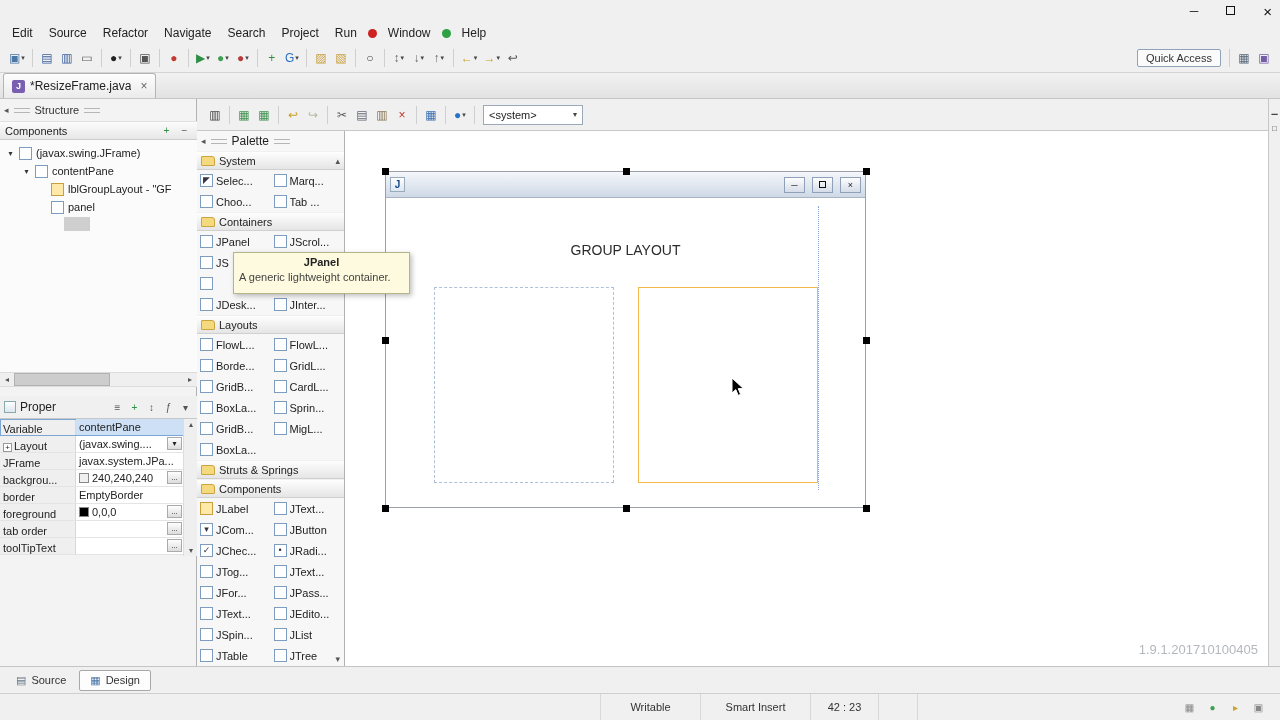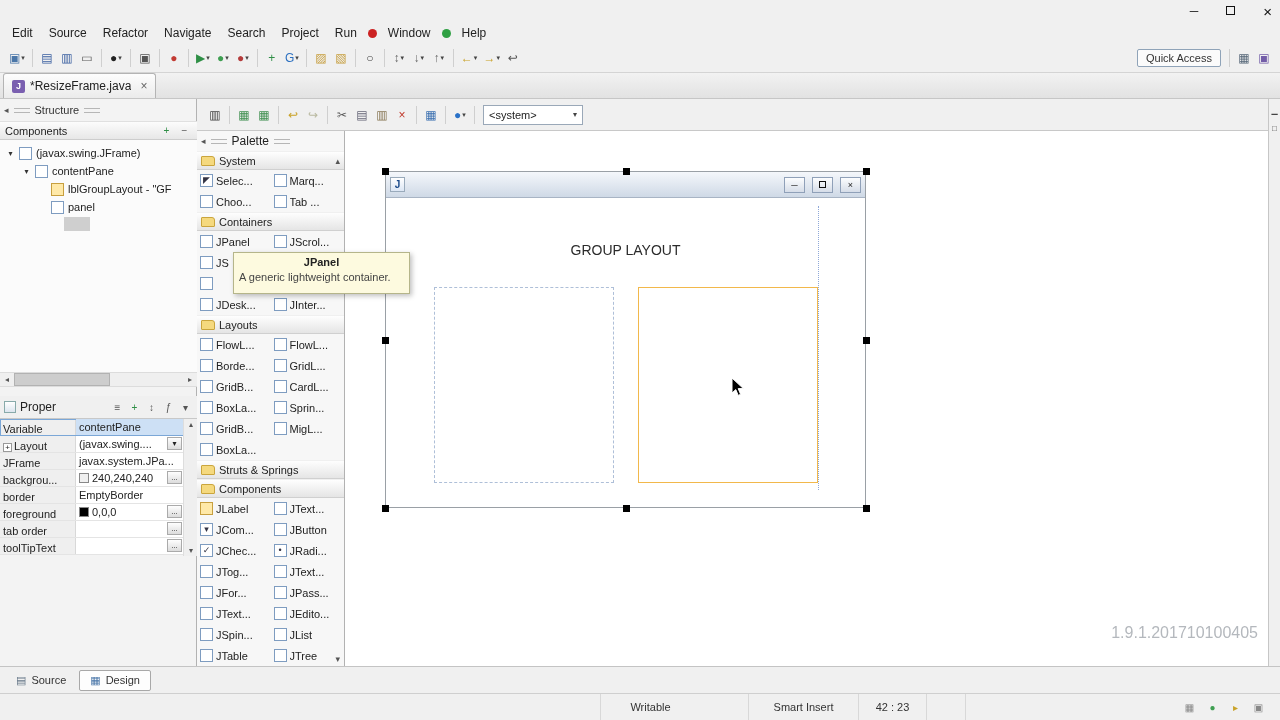--- a/index.html
+++ b/index.html
@@ -99,37 +99,37 @@
 #jframe-titlebar{height:26px;background:linear-gradient(#f4f7fb,#cfd9e6);border-bottom:1px solid #a8b4c4;display:flex;align-items:center;padding:0 4px;gap:5px;}
 .java-ic{display:inline-flex;align-items:center;justify-content:center;width:15px;height:15px;border:1px solid #9ab;background:linear-gradient(#fff,#dce6f4);color:#1a4a8a;font-weight:bold;font-size:10px;}
 .jf-spacer{flex:1;}
 .jf-btn{width:21px;height:16px;border:1px solid #8fa0b8;background:linear-gradient(#fcfdfe,#d6dde8);display:inline-flex;align-items:center;justify-content:center;font-size:9px;color:#222;margin-left:2px;}
 .jf-btn .maxbox{width:7px;height:7px;}
 #jframe-content{position:absolute;left:0;top:26px;right:0;bottom:0;}
 #frame-label{position:absolute;left:0;top:44px;width:100%;text-align:center;font-size:14px;color:#2b2b2b;}
 #guide-v{position:absolute;left:432px;top:8px;width:0;height:284px;border-left:1px dotted #8fa8d8;}
 #panel-left{position:absolute;left:48px;top:89px;width:180px;height:196px;border:1px dashed #aebfd8;}
 #panel-right{position:absolute;left:252px;top:89px;width:180px;height:196px;border:1px solid #f2b84b;}
-#version{position:absolute;right:10px;bottom:24px;font-size:16px;color:#b4b8bd;}
+#version{position:absolute;right:10px;bottom:9px;font-size:13px;color:#b4b8bd;}
 
 
 #right-strip{position:absolute;left:1268px;top:99px;width:12px;height:567px;background:#f0f0f0;border-left:1px solid #c6c6c6;display:flex;flex-direction:column;align-items:center;gap:10px;padding-top:8px;z-index:5;}
 .rs-ic{font-size:8px;color:#444;line-height:1;}
 
 
 #bottombar{position:absolute;left:0;top:666px;width:1280px;height:27px;background:#f0f0f0;border-top:1px solid #c4c4c4;display:flex;align-items:center;padding-left:5px;gap:2px;}
 .btab{height:21px;display:flex;align-items:center;gap:5px;padding:0 10px;font-size:11px;border:1px solid transparent;border-radius:2px;color:#333;}
 .btab.active{background:#fdfdfd;border-color:#a8a8a8;}
 
 
 #statusbar{position:absolute;left:0;top:693px;width:1280px;height:27px;border-top:1px solid #cfcfcf;display:flex;align-items:center;font-size:11px;color:#333;background:#f0f0f0;}
 #sb-cells{margin-left:600px;height:100%;display:flex;align-items:stretch;}
 .sb-cell{display:flex;align-items:center;justify-content:center;border-left:1px solid #d8d8d8;padding:0 10px;}
 .sb-cell.c0{width:100px;}
-.sb-cell.c1{width:110px;margin-left:48px;}
+.sb-cell.c1{width:110px;}
 .sb-cell.c2{width:68px;}
 .sb-cell.sb-empty{width:40px;border-right:1px solid #d8d8d8;}
 #sb-right{margin-left:auto;display:flex;gap:8px;padding-right:14px;}
 
 
 #tooltip{position:absolute;left:233px;top:252px;width:177px;min-height:42px;background:#fdfadf;border:1px solid #b5b58a;box-shadow:2px 2px 5px rgba(0,0,0,.25);z-index:100;padding:3px 5px;}
 .tt-title{font-size:11px;font-weight:bold;color:#222;text-align:center;}
 .tt-body{font-size:11px;color:#444;margin-top:3px;}
 #cursor{position:absolute;left:386px;top:246px;z-index:40;}
 </style>

